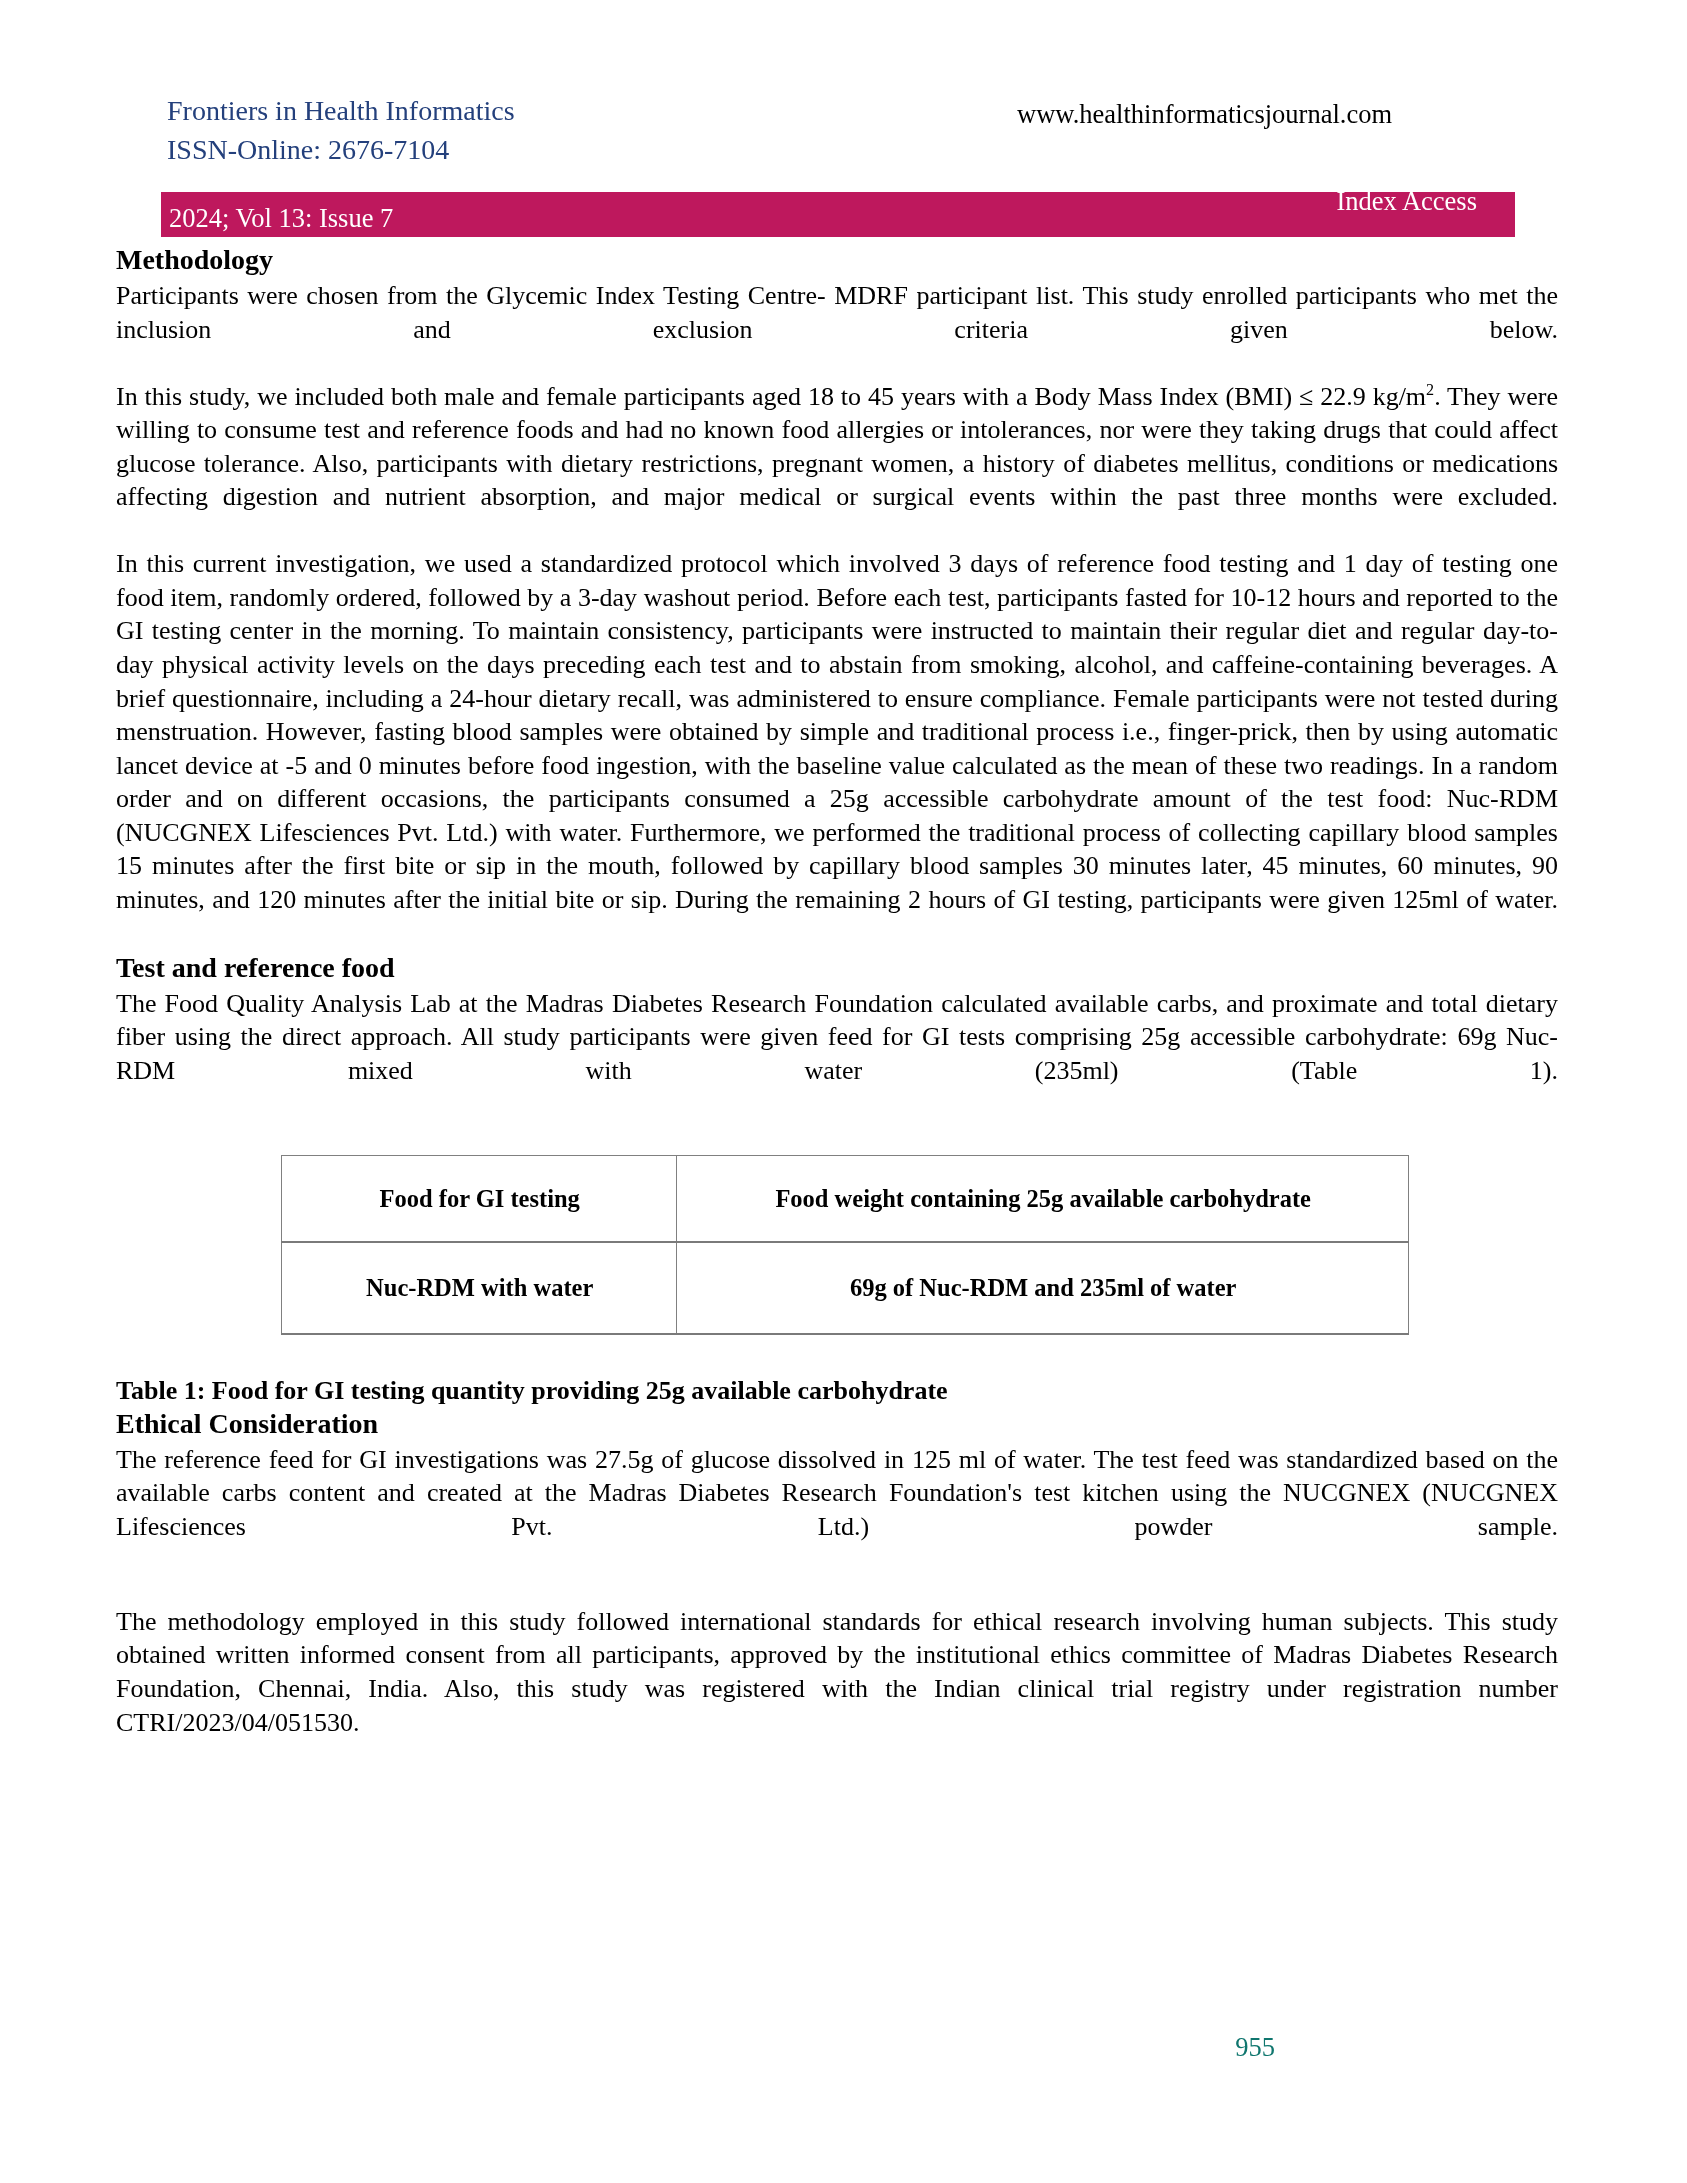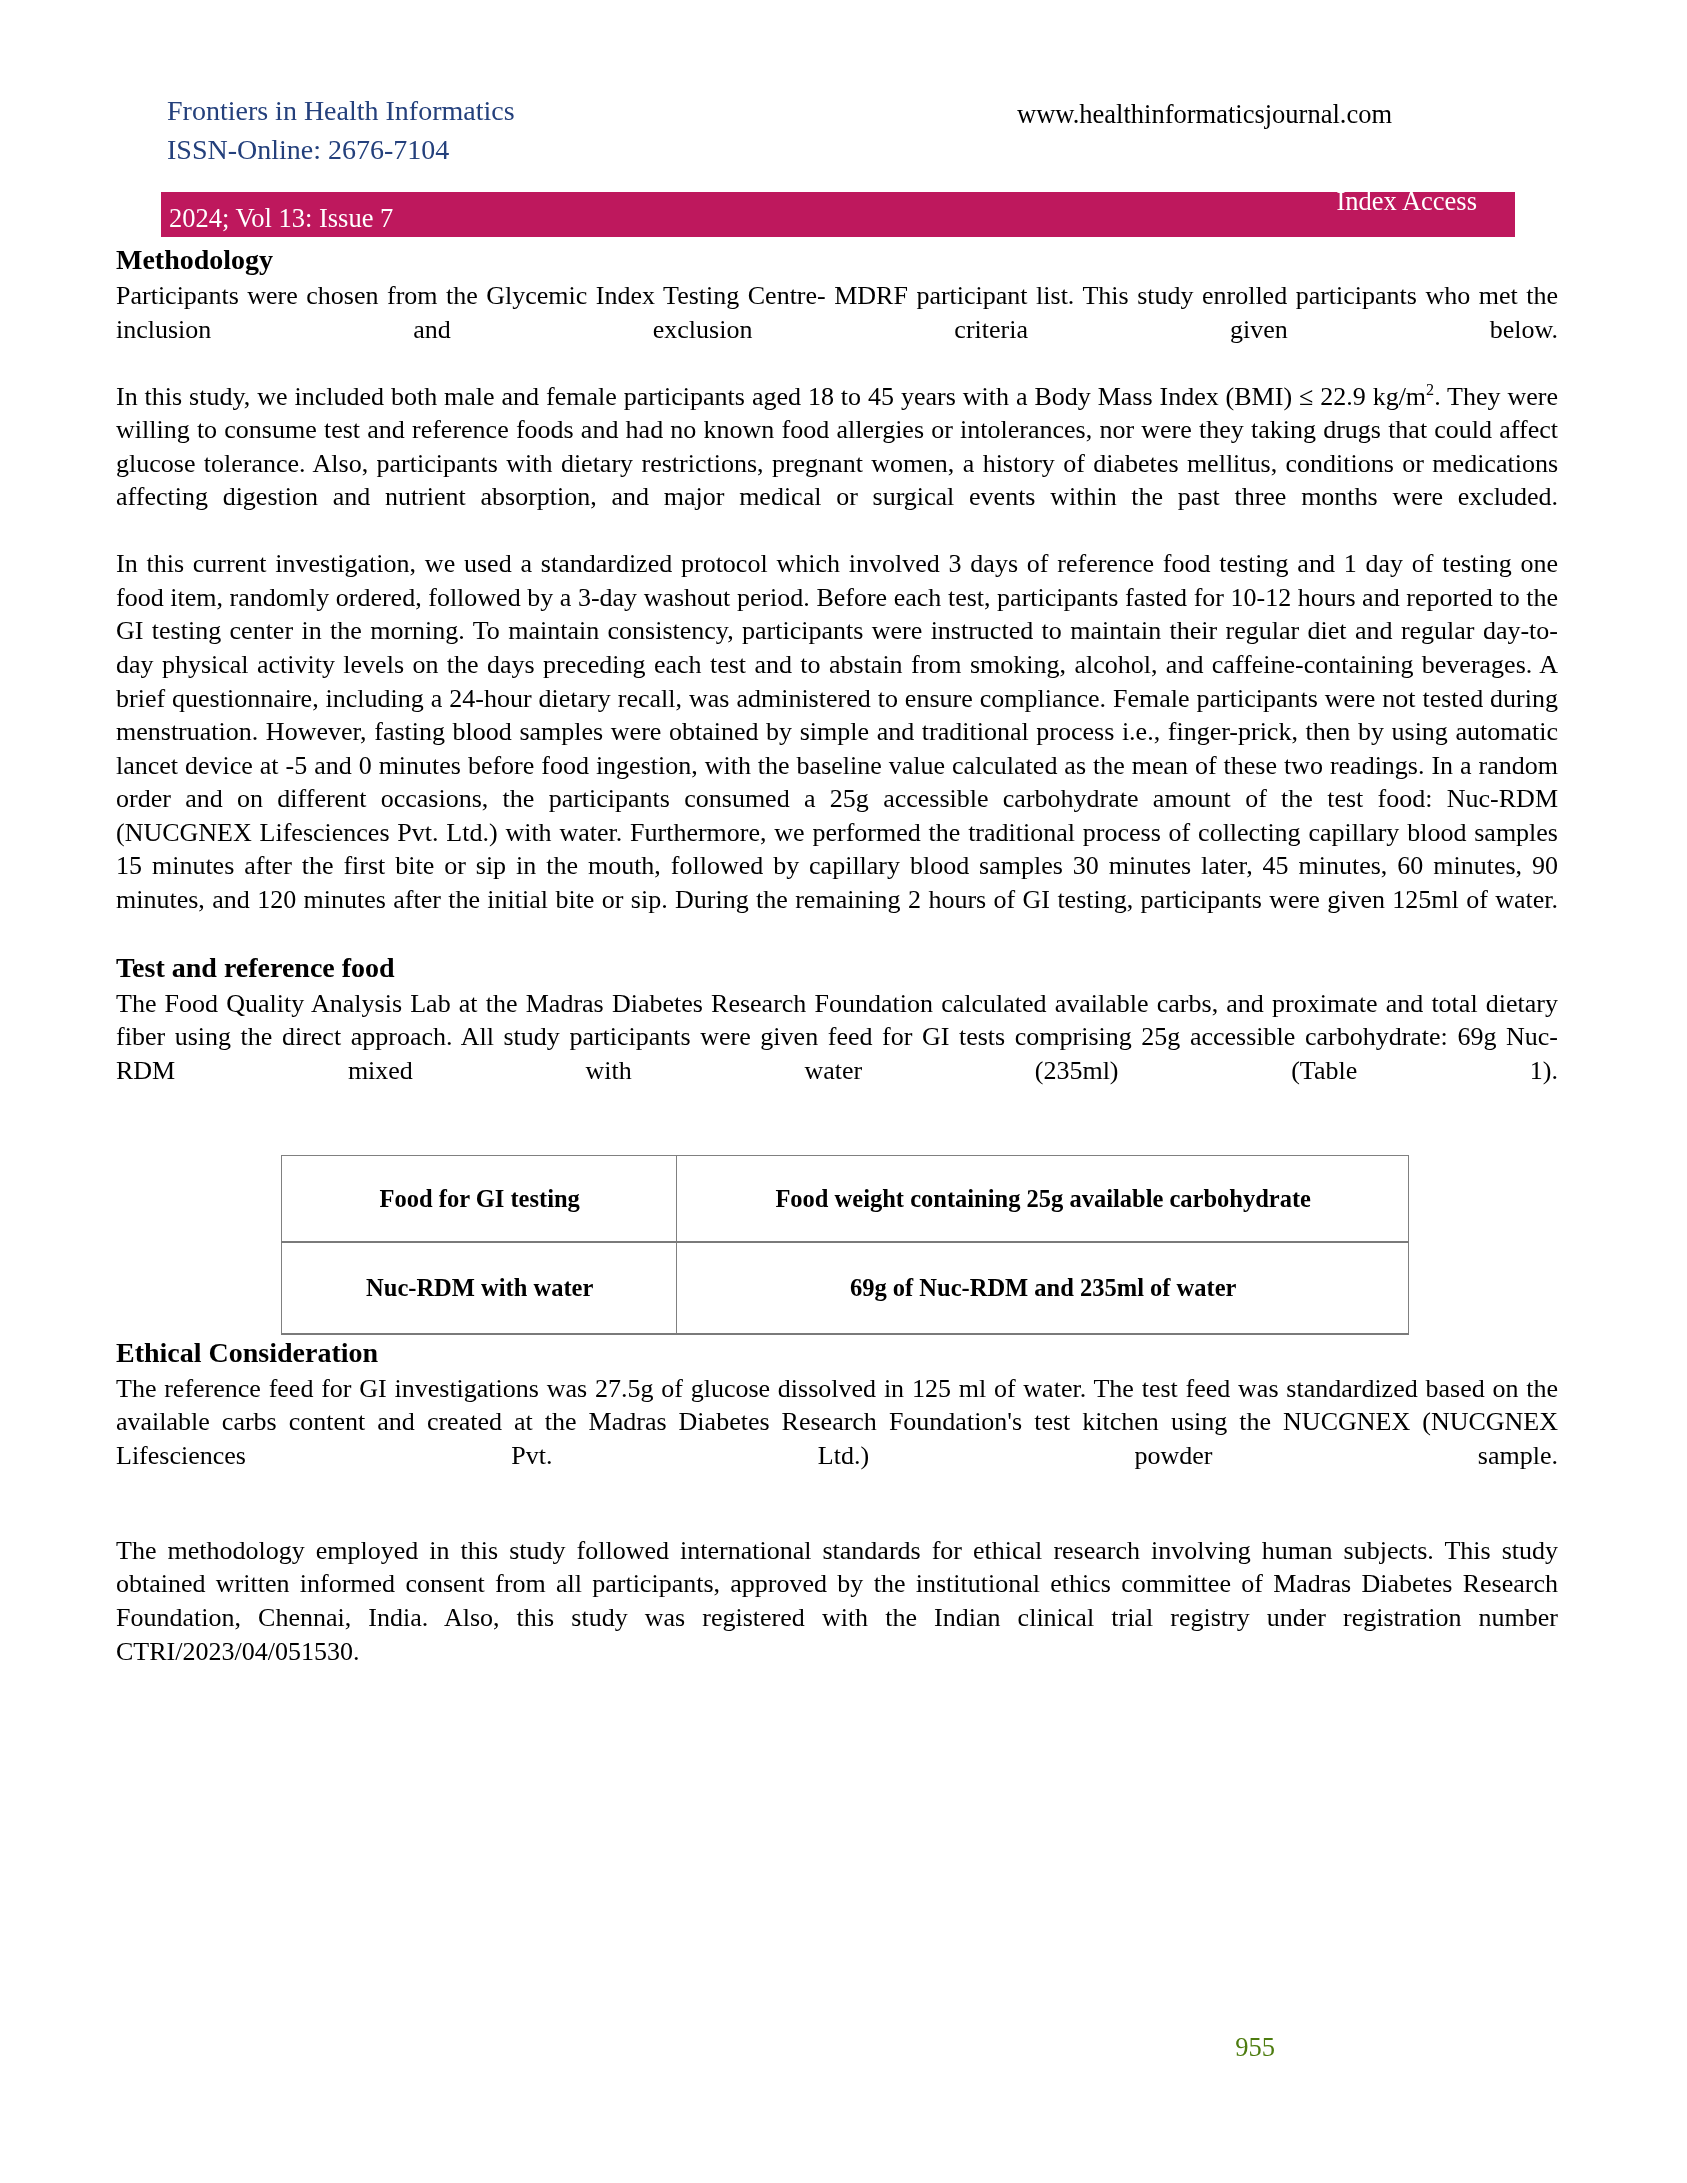--- a/index.html
+++ b/index.html
@@ -156,21 +156,21 @@
     font-weight: bold;
     margin-top: 41px;
   }
 
   
   .page-number {
     position: absolute;
     right: 112px;
     bottom: 120px;
     font-size: 26.5px;
-    color: #4d7c0f;
+    color: #0f766e;
   }
 </style>
 </head>
 <body>
 
 <div class="page">
 
   <div class="masthead">
     <div class="journal-title">Frontiers in Health Informatics</div>
     <div class="journal-issn">ISSN-Online: 2676-7104</div>
@@ -212,20 +212,21 @@
                 <div class="cellpad">Nuc-RDM with water</div>
               </td>
             <td class="c2">
                 <div class="cellpad">69g of Nuc-RDM and 235ml of water</div>
               </td>
           </tr>
         </tbody>
       </table>
     </div>
 
+    <div class="table-caption">Table 1:  Food for GI testing quantity providing 25g available carbohydrate</div>
 
     <div class="h-sub">Ethical Consideration</div>
 
     <p class="body">The reference feed for GI investigations was 27.5g of glucose dissolved in 125 ml of water. The test feed was standardized based on the available carbs content and created at the Madras Diabetes Research Foundation's test kitchen using the NUCGNEX (NUCGNEX Lifesciences Pvt. Ltd.) powder sample.</p>
 
     <div class="gap-md"></div>
 
     <p class="body">The methodology employed in this study followed international standards for ethical research involving human subjects. This study obtained written informed consent from all participants, approved by the institutional ethics committee of Madras Diabetes Research Foundation, Chennai, India. Also, this study was registered with the Indian clinical trial registry under registration number CTRI/2023/04/051530.</p>
 
   </div>

